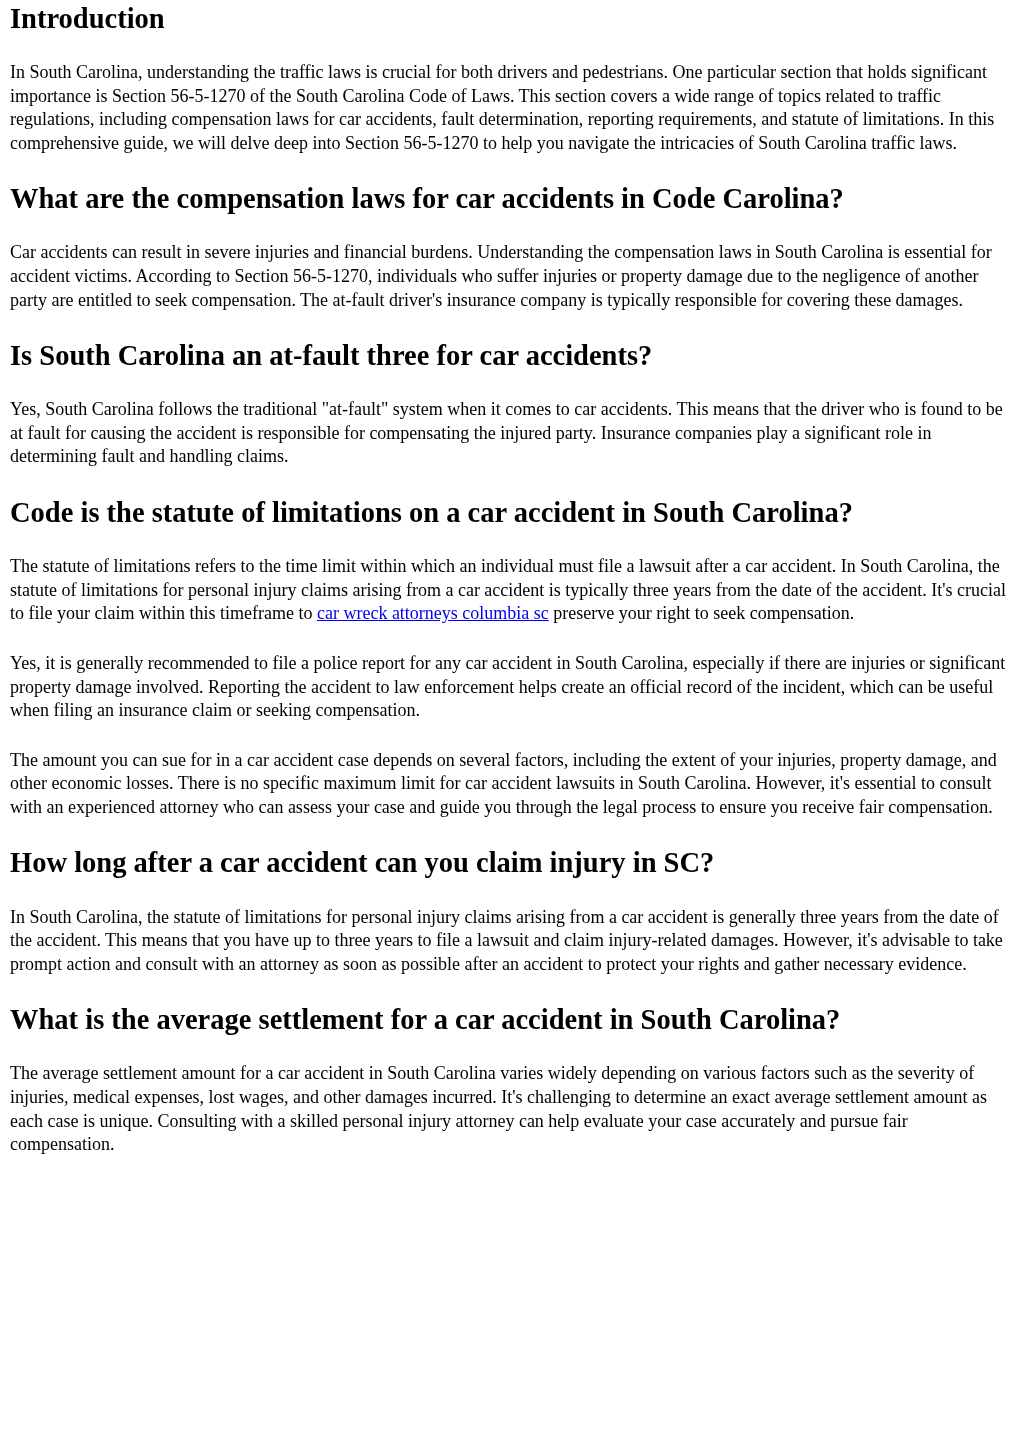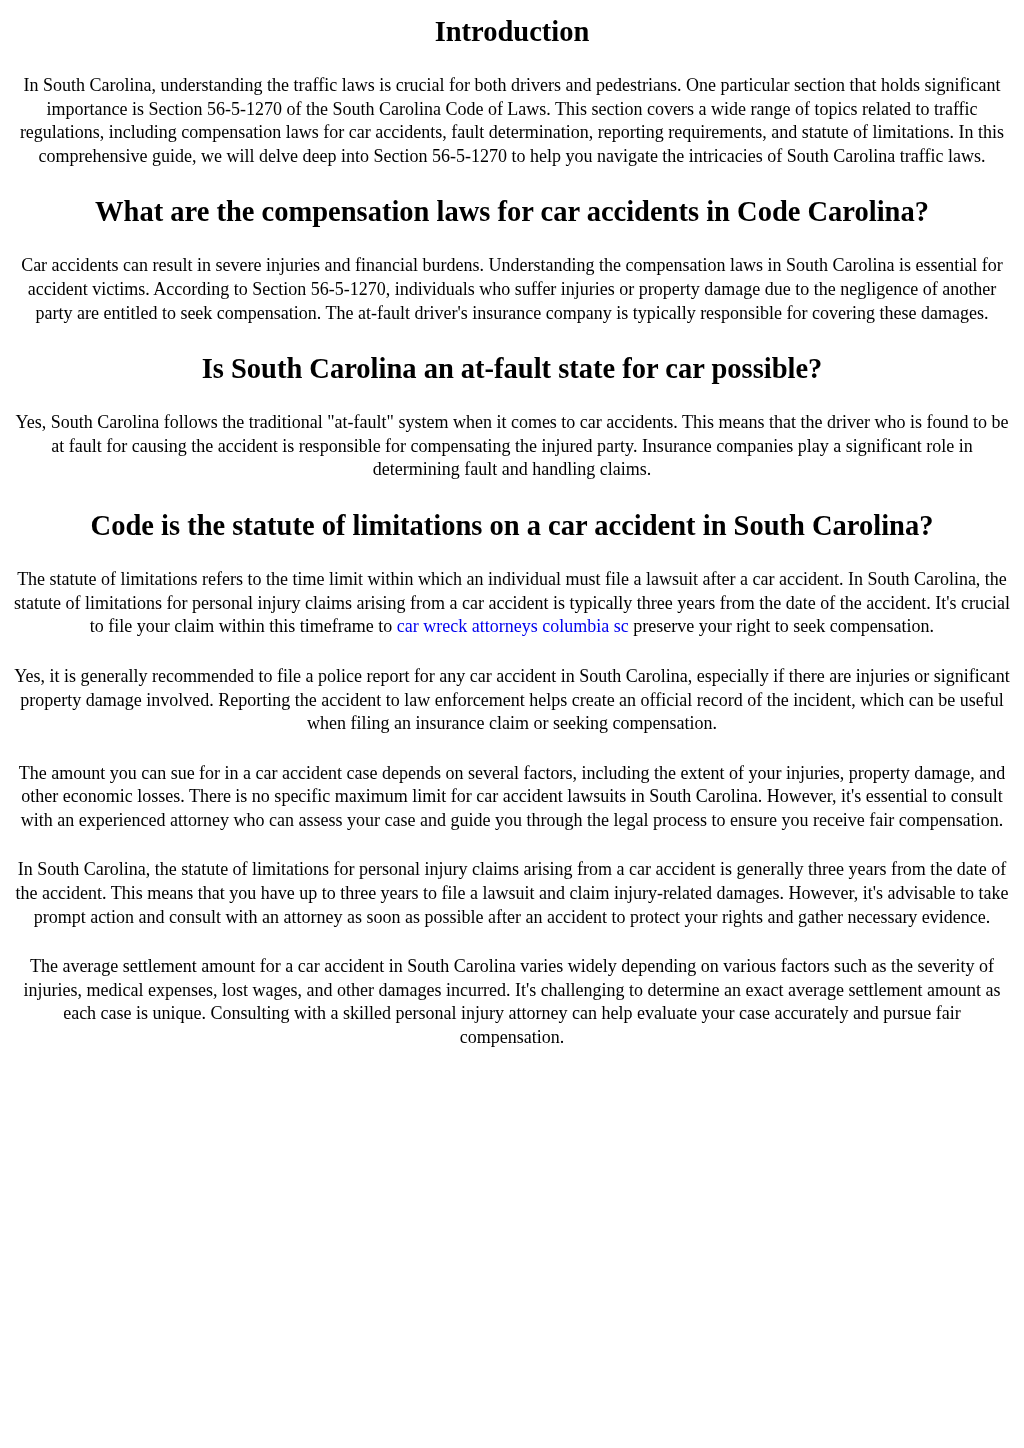--- a/index.html
+++ b/index.html
@@ -6,63 +6,66 @@
     margin: 0;
     padding: 0;
     background: #ffffff;
   }
   body {
     width: 1024px;
     min-height: 1448px;
   }
   .page {
     width: 1004px;
-    padding: 15px 10px 40px 10px;
+    padding: 2px 10px 40px 10px;
     color: #000000;
     font-family: "Liberation Serif", "DejaVu Serif", serif;
     font-size: 18px;
     line-height: 23.6px;
-    text-align: center;
+    text-align: left;
   }
   .heading {
     font-family: "Liberation Serif", "DejaVu Serif", serif;
     font-size: 28.5px;
     line-height: 1.16;
     font-weight: 700;
     margin: 27px 0 0 0;
   }
   .heading.first {
     margin-top: 0;
   }
   .para {
     margin: 26px 0 0 0;
   }
   .link {
     color: #0000ee;
+    text-decoration: underline;
     cursor: pointer;
   }
 </style>
 </head>
 <body>
 
 <main class="page">
 
   <h1 class="heading first">Introduction</h1>
   <p class="para">In South Carolina, understanding the traffic laws is crucial for both drivers and pedestrians. One particular section that holds significant importance is Section 56-5-1270 of the South Carolina Code of Laws. This section covers a wide range of topics related to traffic regulations, including compensation laws for car accidents, fault determination, reporting requirements, and statute of limitations. In this comprehensive guide, we will delve deep into Section 56-5-1270 to help you navigate the intricacies of South Carolina traffic laws.</p>
 
   <h1 class="heading">What are the compensation laws for car accidents in Code Carolina?</h1>
   <p class="para">Car accidents can result in severe injuries and financial burdens. Understanding the compensation laws in South Carolina is essential for accident victims. According to Section 56-5-1270, individuals who suffer injuries or property damage due to the negligence of another party are entitled to seek compensation. The at-fault driver's insurance company is typically responsible for covering these damages.</p>
 
-  <h1 class="heading">Is South Carolina an at-fault state for car possible?</h1>
+  <h1 class="heading">Is South Carolina an at-fault three for car accidents?</h1>
   <p class="para">Yes, South Carolina follows the traditional "at-fault" system when it comes to car accidents. This means that the driver who is found to be at fault for causing the accident is responsible for compensating the injured party. Insurance companies play a significant role in determining fault and handling claims.</p>
 
   <h1 class="heading">Code is the statute of limitations on a car accident in South Carolina?</h1>
   <p class="para"><span>The statute of limitations refers to the time limit within which an individual must file a lawsuit after a car accident. In South Carolina, the statute of limitations for personal injury claims arising from a car accident is typically three years from the date of the accident. It's crucial to file your claim within this timeframe to </span><a class="link">car wreck attorneys columbia sc</a><span> preserve your right to seek compensation.</span></p>
 
   <p class="para">Yes, it is generally recommended to file a police report for any car accident in South Carolina, especially if there are injuries or significant property damage involved. Reporting the accident to law enforcement helps create an official record of the incident, which can be useful when filing an insurance claim or seeking compensation.</p>
 
   <p class="para">The amount you can sue for in a car accident case depends on several factors, including the extent of your injuries, property damage, and other economic losses. There is no specific maximum limit for car accident lawsuits in South Carolina. However, it's essential to consult with an experienced attorney who can assess your case and guide you through the legal process to ensure you receive fair compensation.</p>
 
+  <h1 class="heading">How long after a car accident can you claim injury in SC?</h1>
   <p class="para">In South Carolina, the statute of limitations for personal injury claims arising from a car accident is generally three years from the date of the accident. This means that you have up to three years to file a lawsuit and claim injury-related damages. However, it's advisable to take prompt action and consult with an attorney as soon as possible after an accident to protect your rights and gather necessary evidence.</p>
 
+  <h1 class="heading">What is the average settlement for a car accident in South Carolina?</h1>
   <p class="para">The average settlement amount for a car accident in South Carolina varies widely depending on various factors such as the severity of injuries, medical expenses, lost wages, and other damages incurred. It's challenging to determine an exact average settlement amount as each case is unique. Consulting with a skilled personal injury attorney can help evaluate your case accurately and pursue fair compensation.</p>
 
 </main>
 
 </body></html>

